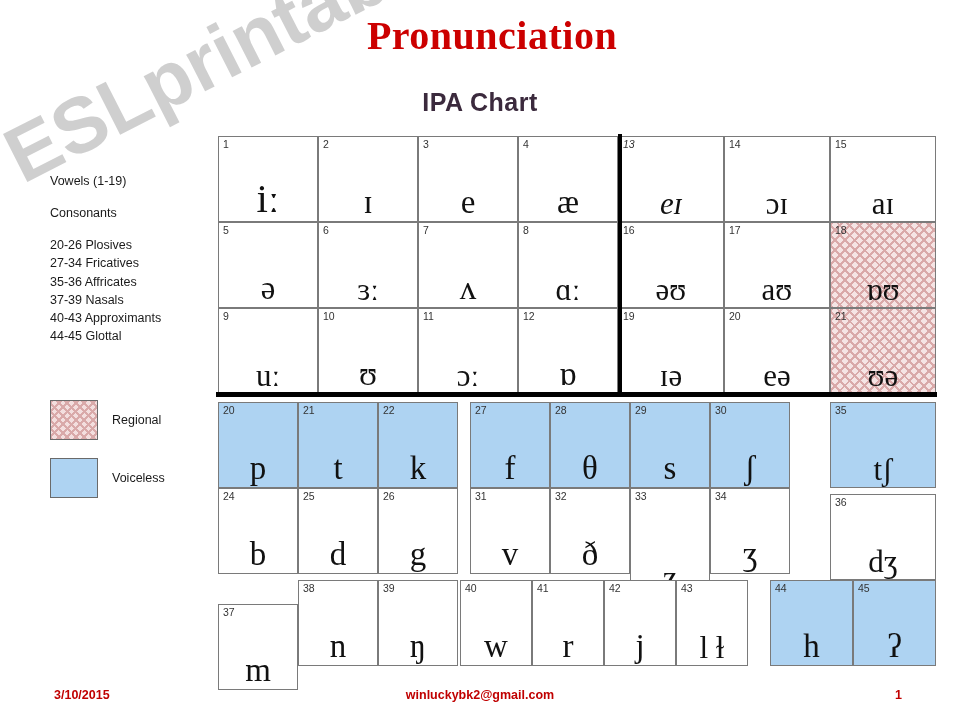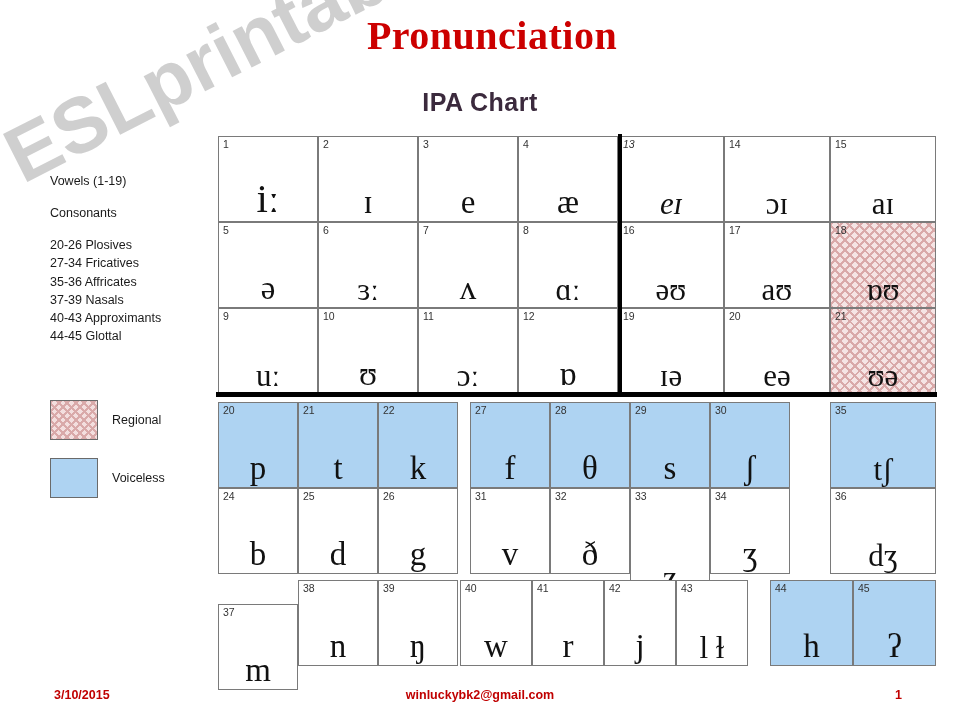--- a/index.html
+++ b/index.html
@@ -268,21 +268,21 @@
       <div class="cell" style="left: 240px; top: 86px; width: 80px; height: 86px;">
         <div class="num">34</div>
         <div class="sym">ʒ</div>
       </div>
     </div>
   <div class="grid" id="affricatesGrid" style="left:830px;top:402px;width:106px;height:172px;">
       <div class="cell blue" style="left: 0px; top: 0px; width: 106px; height: 86px;">
         <div class="num">35</div>
         <div class="sym" style="font-size: 31px;">tʃ</div>
       </div>
-      <div class="cell" style="left: 0px; top: 86px; width: 106px; height: 86px;">
+      <div class="cell" style="left: 0px; top: 92px; width: 106px; height: 86px;">
         <div class="num">36</div>
         <div class="sym" style="font-size: 31px;">dʒ</div>
       </div>
     </div>
 
   <div class="grid" id="nasalsGrid" style="left:218px;top:580px;width:240px;height:86px;">
       <div class="cell" style="left: 0px; top: 0px; width: 80px; height: 86px; margin-top: 24px;">
         <div class="num">37</div>
         <div class="sym">m</div>
       </div>

